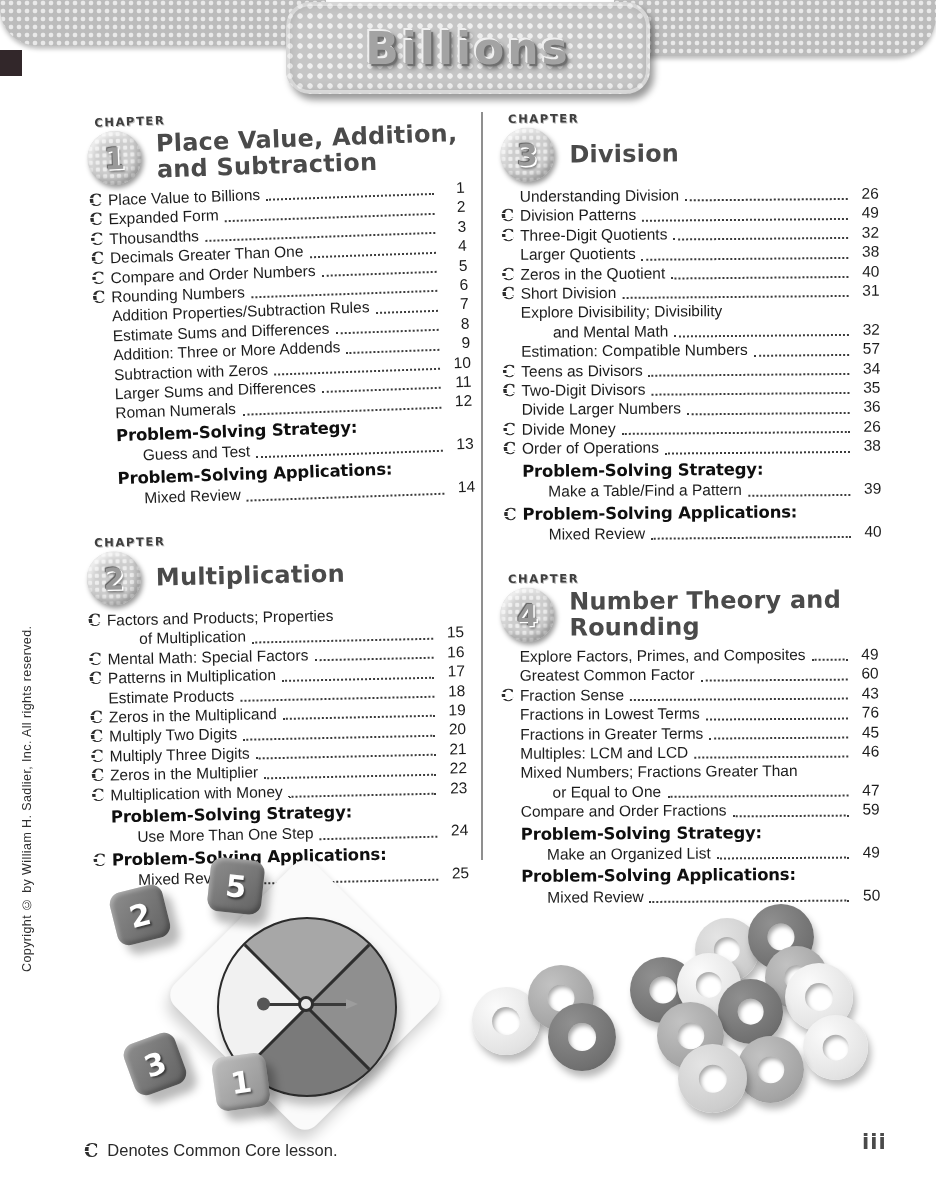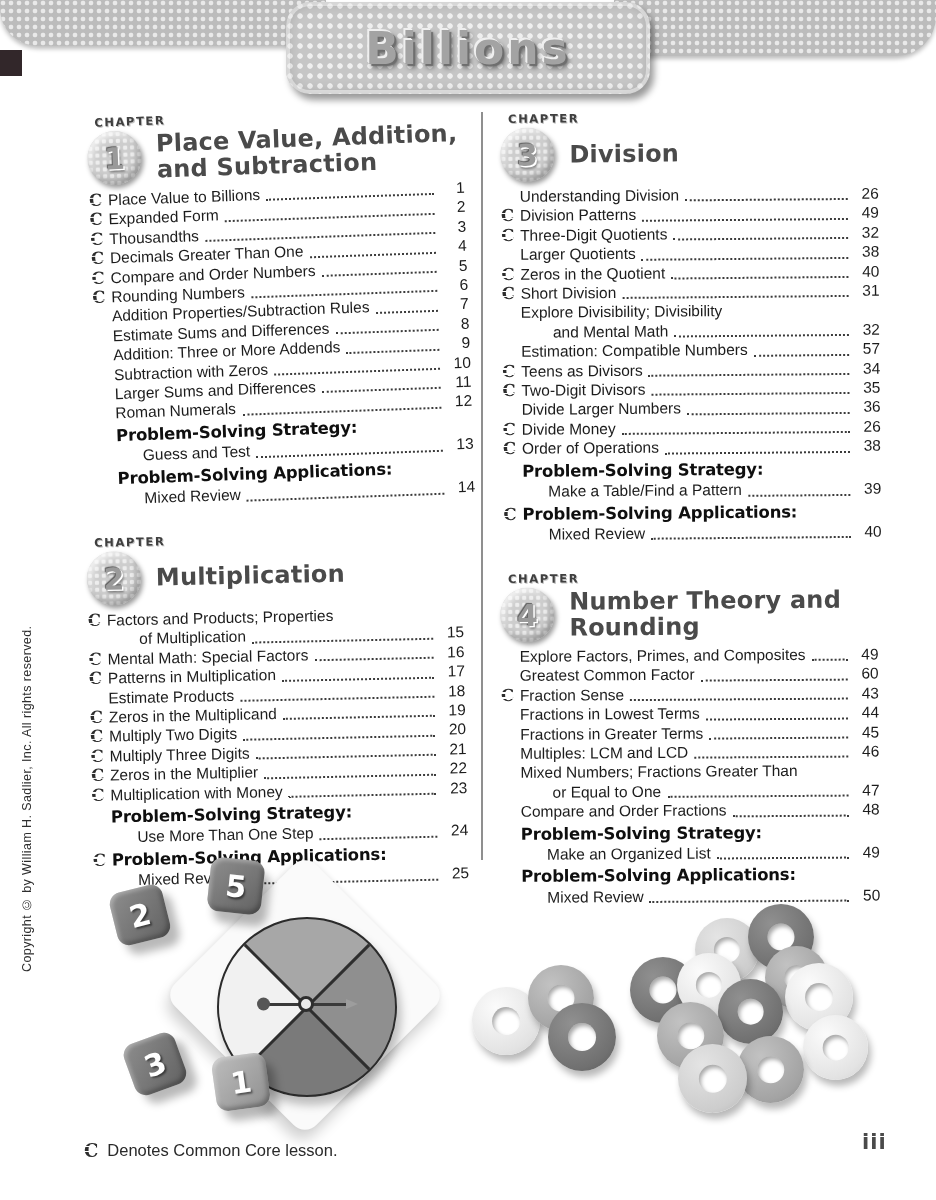--- a/index.html
+++ b/index.html
@@ -482,21 +482,21 @@
         <div class="row entry">
           <span class="icon-cell"><span class="ccicon">C</span></span>
           <span class="t">Fraction Sense</span>
           <span class="lead"></span>
           <span class="pg">43</span>
         </div>
         <div class="row entry">
           <span class="icon-cell"></span>
           <span class="t">Fractions in Lowest Terms</span>
           <span class="lead"></span>
-          <span class="pg">44</span>
+          <span class="pg">76</span>
         </div>
         <div class="row entry">
           <span class="icon-cell"></span>
           <span class="t">Fractions in Greater Terms</span>
           <span class="lead"></span>
           <span class="pg">45</span>
         </div>
         <div class="row entry">
           <span class="icon-cell"></span>
           <span class="t">Multiples: LCM and LCD</span>
@@ -510,21 +510,21 @@
         <div class="row cont">
           <span class="icon-cell"></span>
           <span class="t">or Equal to One</span>
           <span class="lead"></span>
           <span class="pg">47</span>
         </div>
         <div class="row entry">
           <span class="icon-cell"></span>
           <span class="t">Compare and Order Fractions</span>
           <span class="lead"></span>
-          <span class="pg">48</span>
+          <span class="pg">59</span>
         </div>
         <div class="row heading">
           <span class="icon-cell"></span>
           <span class="t">Problem-Solving Strategy:</span>
         </div>
         <div class="row sub">
           <span class="icon-cell"></span>
           <span class="t">Make an Organized List</span>
           <span class="lead"></span>
           <span class="pg">49</span>

